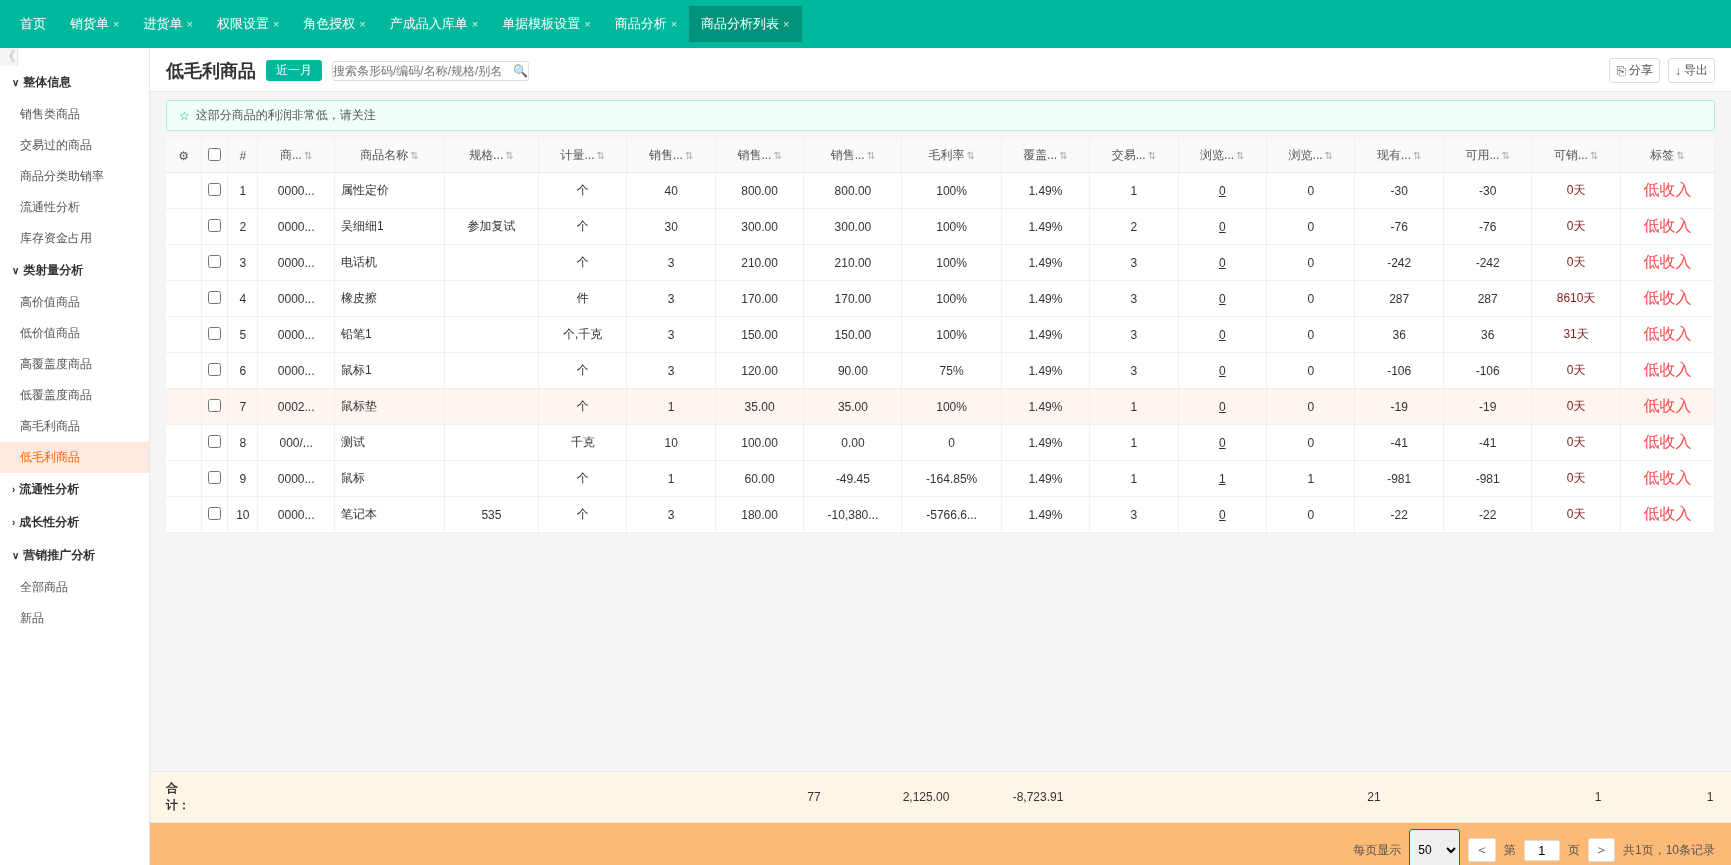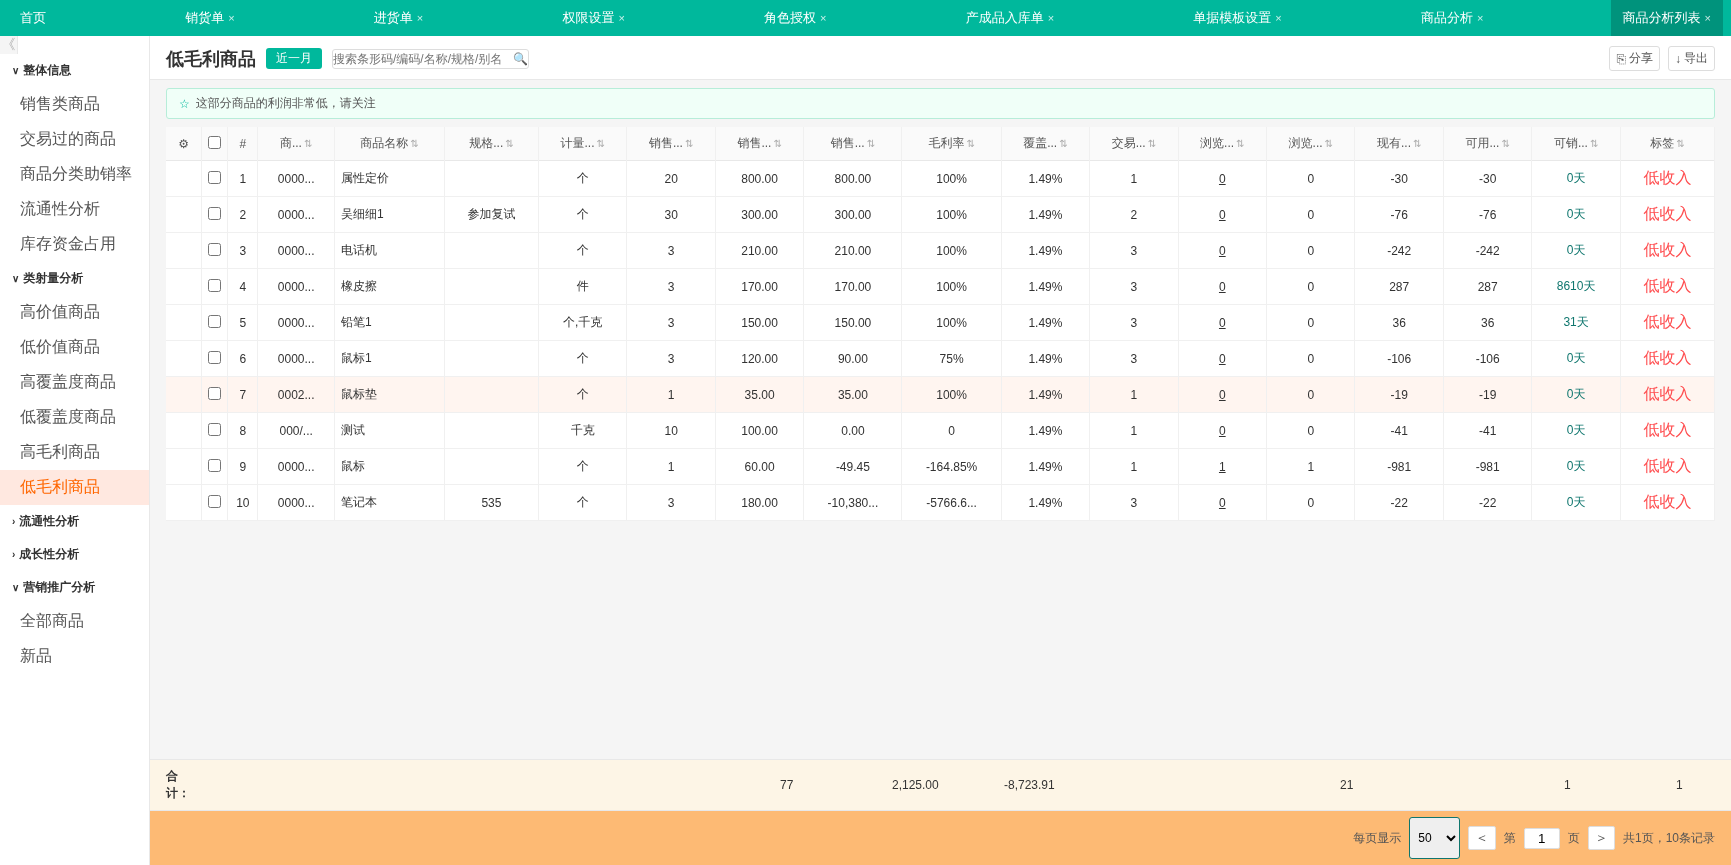--- a/index.html
+++ b/index.html
@@ -3,23 +3,22 @@
   <meta charset="utf-8">
   <style>
     * { box-sizing: border-box; margin: 0; padding: 0; }
     body { font-family: "Microsoft YaHei", SimSun, sans-serif; font-size: 12px; background: #f5f5f5; color: #333; }
     
     
     .top-nav {
       background: #00b89c;
       display: flex;
       align-items: center;
-      height: 36px;
+      height: 48px;
       padding: 1px 8px;
-      justify-content: space-between;
     }
     .nav-item {
       color: #fff;
       padding: 0 12px;
       height: 36px;
       display: flex;
       align-items: center;
       cursor: pointer;
       font-size: 13px;
       white-space: nowrap;
@@ -48,21 +47,21 @@
       font-size: 12px;
       display: flex;
       align-items: center;
       cursor: pointer;
     }
     .sidebar-group-title .arrow { margin-right: 4px; font-size: 10px; }
     .sidebar-item {
       padding: 7px 12px 7px 20px;
       color: #555;
       cursor: pointer;
-      font-size: 16px;
+      font-size: 12px;
     }
     .sidebar-item.active { background: #ffe8e0; color: #ff6600; }
     
     
     .content {
       flex: 1;
       display: flex;
       flex-direction: column;
       overflow: hidden;
     }
@@ -171,39 +170,39 @@
     tbody tr.highlighted { background: #fff5f0; }
     tbody td {
       padding: 7px 6px;
       text-align: center;
       border-right: 1px solid #f0f0f0;
       white-space: nowrap;
     }
     .td-left { text-align: left; }
     .underline-val { text-decoration: underline; cursor: pointer; color: #333; }
     .tag-red { color: #ff4d4f; font-size: 16px; margin-left: 24px; }
-    .text-orange { color: #0f766e; }
+    .text-orange { color: #7f1d1d; }
     .checkbox-cell { width: 24px; }
     .num-col { width: 30px; }
     
     
     .table-footer {
       background: #fdf5e6;
       border-top: 1px solid #e8e8e8;
       padding: 8px 16px;
       display: flex;
       align-items: center;
       font-size: 12px;
       color: #333;
       gap: 32px;
     }
     .footer-label { font-weight: bold; }
     .footer-cell {
       min-width: 80px;
-      text-align: left;
+      text-align: center;
       padding: 0 6px;
     }
     
     
     .pagination-bar {
       background: #fdba74;
       border-top: 1px solid #e8e8e8;
       padding: 6px 16px;
       display: flex;
       align-items: center;
@@ -383,21 +382,21 @@
         </thead>
         <tbody id="table-body">
         <tr>
       <td></td>
       <td class="checkbox-cell"><input type="checkbox" style=""></td>
       <td class="num-col">1</td>
       <td>0000...</td>
       <td class="td-left">属性定价</td>
       <td></td>
       <td>个</td>
-      <td>20</td>
+      <td>40</td>
       <td>800.00</td>
       <td>800.00</td>
       <td>100%</td>
       <td>1.49%</td>
       <td>1</td>
       <td><span class="underline-val">0</span></td>
       <td>0</td>
       <td>-30</td>
       <td>-30</td>
       <td class="text-orange">0天</td>

